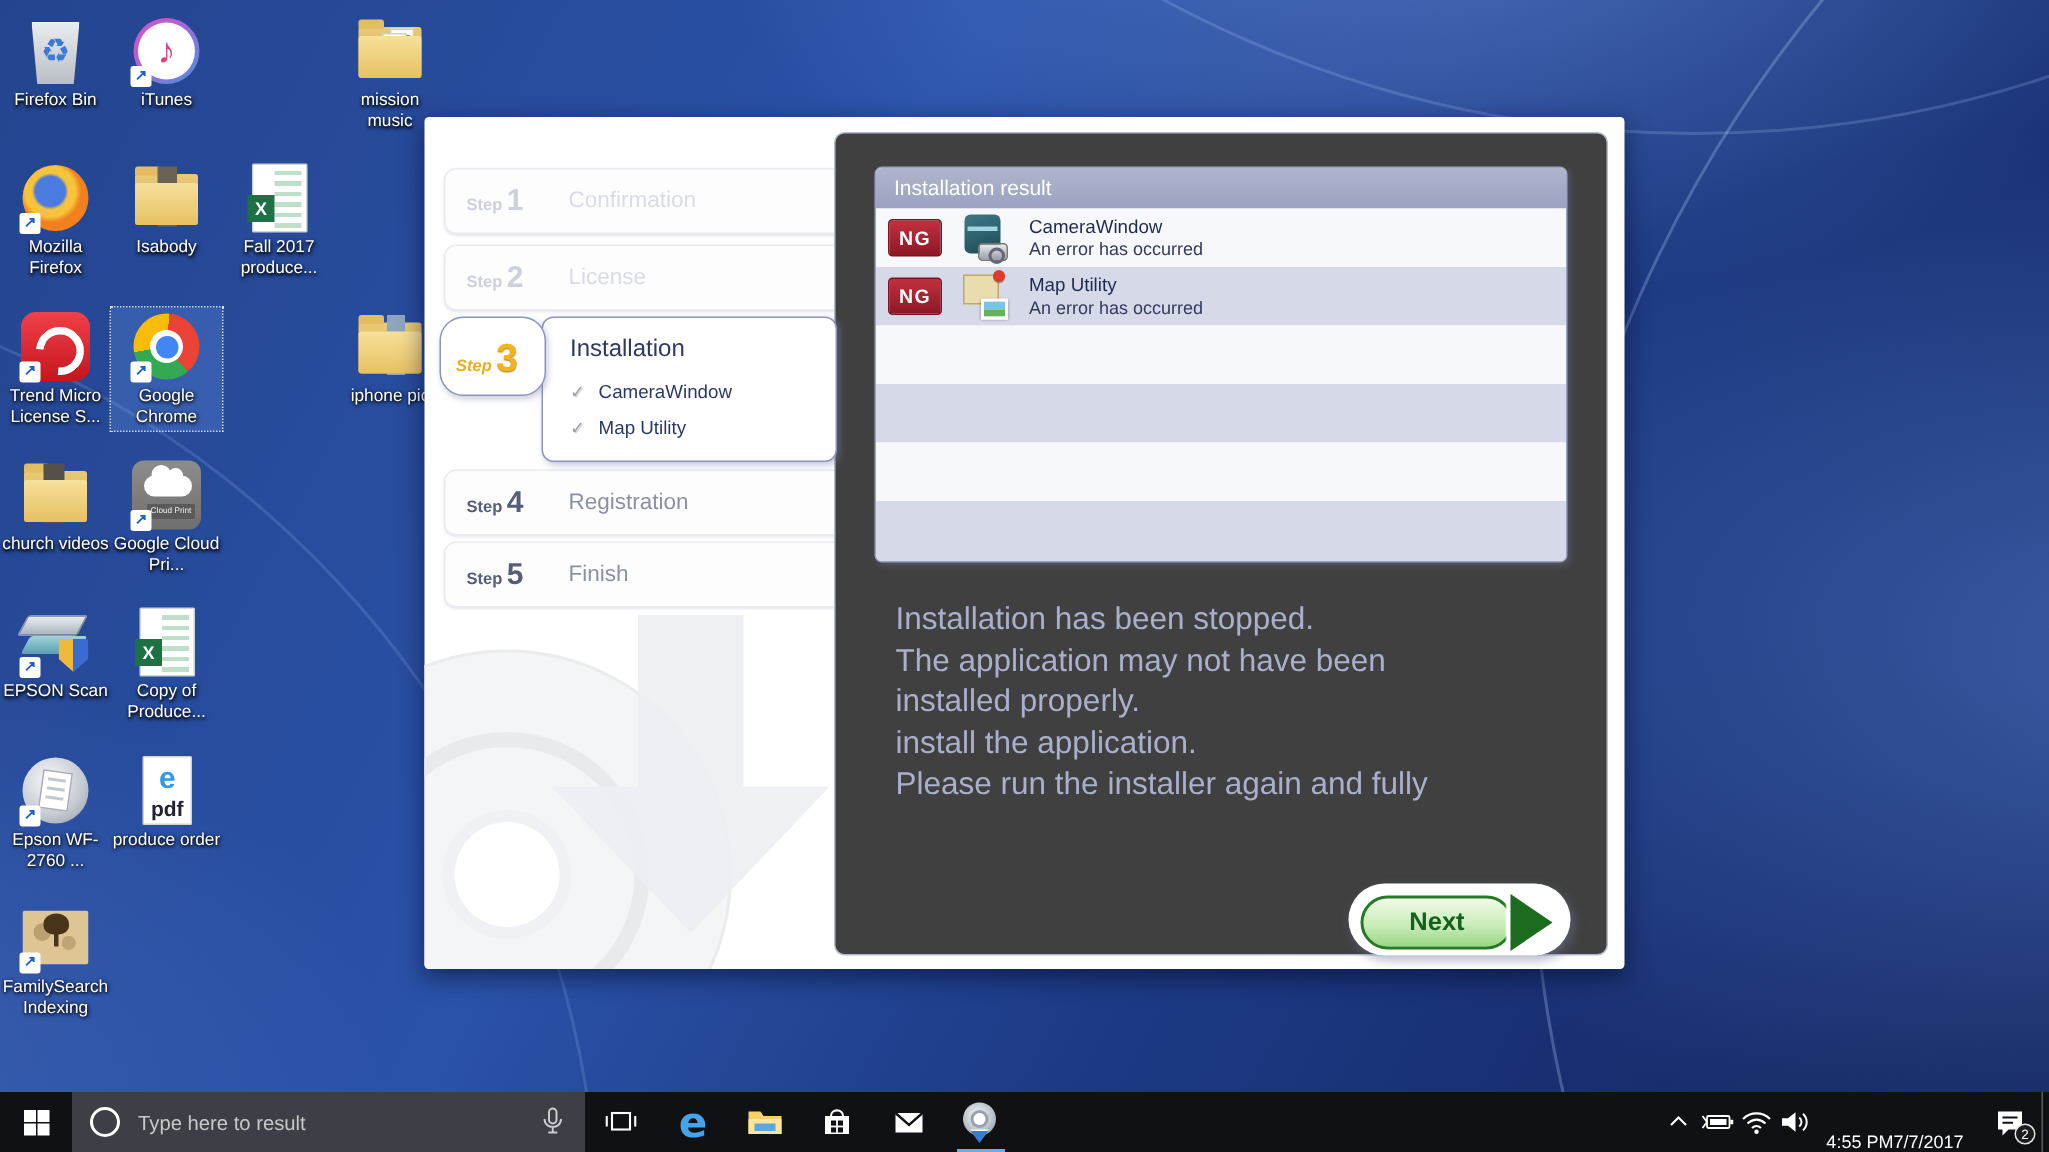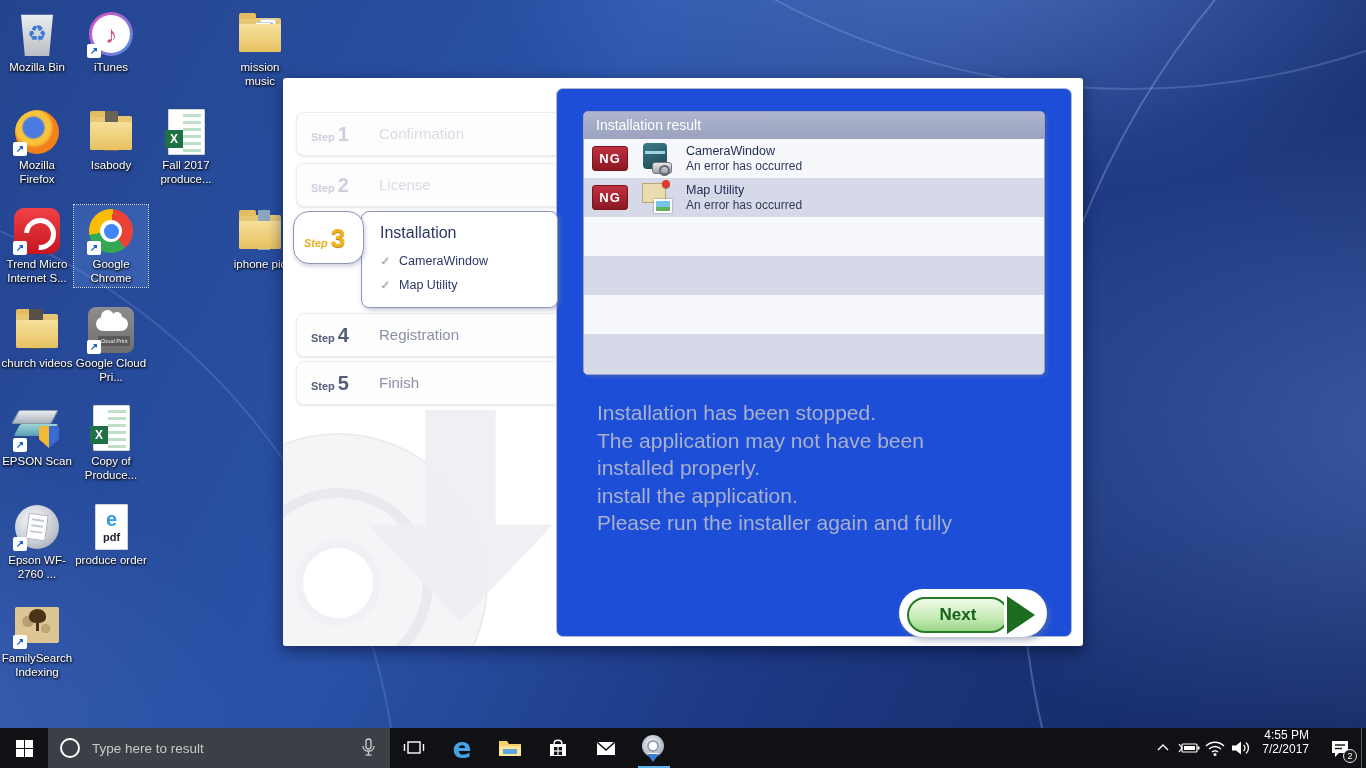--- a/index.html
+++ b/index.html
@@ -77,21 +77,21 @@
   .shield { position:absolute; right:2px; bottom:4px; width:20px; height:22px;
             background:linear-gradient(90deg,#f0b93a 50%,#3a6bd0 50%);
             clip-path:polygon(0 0,100% 0,100% 60%,50% 100%,0 60%); border-radius:2px; }
   .wf-circle { background:radial-gradient(circle at 40% 35%, #f7f8fa, #c3c9d1 60%, #8f97a1); }
   .wf-doc { position:absolute; left:14px; top:11px; width:20px; height:26px; background:#fff; border:1px solid #aab;
             transform:rotate(8deg); }
   .wf-doc i { display:block; height:2px; background:#c3c9d1; margin:4px 3px 0; }
   .pdf-page { position:absolute; left:8px; top:1px; width:33px; height:46px; background:#fff; border:1px solid #d0d4da;
               border-radius:1px; }
   .pdf-e { font-size:20px; font-weight:bold; color:#2e9be6; display:block; margin-top:3px; }
-  .pdf-t { font-size:11px; font-weight:bold; color:#223; display:block; margin-top:0px; }
+  .pdf-t { font-size:14px; font-weight:bold; color:#223; display:block; margin-top:0px; }
   .parch { position:absolute; left:2px; top:6px; width:44px; height:36px; background:#ddc694;
            background-image:radial-gradient(circle at 30% 40%, rgba(120,90,40,.35) 0 15%, transparent 16%),
                             radial-gradient(circle at 70% 60%, rgba(120,90,40,.3) 0 12%, transparent 13%);
            border-radius:2px; }
   .tree { position:absolute; left:14px; top:2px; width:17px; height:14px; border-radius:50% 50% 40% 40%; background:#4a3419; }
   .tree:after { content:""; position:absolute; left:7px; top:12px; width:3px; height:10px; background:#4a3419; }
 
   
   .dialog { position:absolute; left:283px; top:78px; width:800px; height:568px; background:#fff;
             border-radius:3px; box-shadow:0 5px 16px rgba(0,8,35,.55); z-index:10; overflow:hidden; }
@@ -117,21 +117,21 @@
               border:1px solid #8d95ba; border-radius:8px; box-shadow:2px 2px 5px rgba(120,130,165,.45); z-index:1; }
   .s3-tab { position:absolute; left:10px; top:133px; width:71px; height:53px; background:#fff;
             border:1px solid #8d95ba; border-radius:16px; box-shadow:1px 2px 4px rgba(120,130,165,.4); z-index:2; }
   .s3-tab .step-word { color:#e7af1f; font-style:italic; }
   .s3-tab .step-num { color:#f0b41e; font-size:26px; text-shadow:0 1px 1px #b07c00; }
   .s3-tab .step-tag { left:10px; top:11px; }
   .s3-title { position:absolute; left:18px; top:12px; font-size:16px; color:#2c3966; }
   .s3-item { position:absolute; left:18px; font-size:12.5px; color:#2c3966; }
   .s3-item .chk { color:#9aa0ab; font-size:12px; margin-right:9px; text-shadow:1px 1px 0 #d8d8d8; }
   
-  .rpanel { position:absolute; left:273px; top:10px; width:516px; height:549px; background:#1d4ed8;
+  .rpanel { position:absolute; left:273px; top:10px; width:516px; height:549px; background:#404040;
             border:1px solid #b4bad2; border-radius:7px; }
   .result { position:absolute; left:26px; top:22px; width:462px; height:264px; border:1px solid #9aa2c0;
             border-radius:5px; overflow:hidden; box-shadow:2px 2px 4px rgba(110,120,155,.35); background:#f7f8fc; }
   .result-hd { height:27px; background:linear-gradient(#aeb5cd,#9aa2c0); color:#fff; font-size:14px;
                line-height:27px; padding-left:12px; }
   .rrow { height:39px; display:flex; align-items:center; }
   .rrow.alt { background:#d6d9e8; }
   .rrow.plain { background:#f7f8fc; }
   .rrow.last { height:42px; }
   .ng { width:36px; height:25px; margin-left:8px; border-radius:3px; border:1px solid #7a1520;
@@ -170,21 +170,21 @@
   .tb-btn { width:48px; display:flex; align-items:center; justify-content:center; position:relative; }
   .win-logo { display:grid; grid-template-columns:8px 8px; grid-template-rows:8px 8px; gap:1px; }
   .win-logo i { background:#fff; }
   .search { width:342px; background:#3d3f46; display:flex; align-items:center; }
   .cortana-ring { width:20px; height:20px; border:2.5px solid #fff; border-radius:50%; margin:0 12px 0 12px; }
   .search-text { font-size:13.5px; color:#c8c8c8; flex:1; }
   .underline { position:absolute; left:8px; right:8px; bottom:0; height:2px; background:#5fb2e8; }
   .edge-e { font-size:28px; font-weight:bold; color:#45a3e8; font-family:"DejaVu Sans",sans-serif; }
   .tray { margin-left:auto; display:flex; align-items:stretch; }
   .tray-btn { display:flex; align-items:center; justify-content:center; width:26px; position:relative; }
-  .clockbox { display:flex; flex-direction:column; justify-content:flex-start; align-items:flex-end;
+  .clockbox { display:flex; flex-direction:row; justify-content:flex-start; align-items:flex-end;
               color:#fff; font-size:12px; line-height:14px; padding:0 10px 0 8px; }
   .ac-btn { width:42px; }
   .ac-badge { position:absolute; right:4px; bottom:5px; width:14px; height:14px; border-radius:50%;
               background:#1b1b1d; border:1px solid #e6e6e6; color:#fff; font-size:9px; line-height:12px;
               text-align:center; }
   .show-desktop { width:5px; border-left:1px solid #5a5d63; }
   .disc-ico { position:relative; width:26px; height:26px; }
   .disc-c { position:absolute; left:1px; top:0; width:22px; height:22px; border-radius:50%;
             background:radial-gradient(circle at 45% 40%, #fafbfc, #aeb7c2 65%, #7f8894); }
   .disc-c:after { content:""; position:absolute; left:7px; top:7px; width:8px; height:8px; border-radius:50%;
@@ -201,21 +201,21 @@
     <div class="arc arc2"></div>
     <div class="arc arc3"></div>
   </div>
 
   <div class="cell" style="left:0;top:8px">
     <div class="ico">
       <div class="art-bin">
           <span>♻</span>
         </div>
     </div>
-    <div class="lbl">Mozilla Bin</div>
+    <div class="lbl">Firefox Bin</div>
   </div>
 
   <div class="cell" style="left:74px;top:8px">
     <div class="ico">
       <div class="art-circle itunes-ring">
         <div class="itunes-in">♪</div>
       </div>
       <div class="shortcut">↗</div>
     </div>
     <div class="lbl">iTunes</div>
@@ -257,21 +257,21 @@
       </div>
     </div>
     <div class="lbl">Fall 2017 produce...</div>
   </div>
 
   <div class="cell" style="left:0;top:205px">
     <div class="ico">
       <div class="trend"></div>
       <div class="shortcut">↗</div>
     </div>
-    <div class="lbl">Trend Micro Internet S...</div>
+    <div class="lbl">Trend Micro License S...</div>
   </div>
 
   <div class="cell selected" style="left:74px;top:205px">
     <div class="ico">
       <div class="art-circle chrome-ring"></div>
       <div class="chrome-white"></div>
       <div class="chrome-blue"></div>
       <div class="shortcut">↗</div>
     </div>
     <div class="lbl">Google Chrome</div>
@@ -551,21 +551,21 @@
       </div>
       <div class="tray-btn">
         <svg width="22" height="18">
           <polygon points="2,6.5 6,6.5 11,2.5 11,15.5 6,11.5 2,11.5" fill="#fff"></polygon>
           <path d="M13.5 6 C15.5 7.8,15.5 10.2,13.5 12" fill="none" stroke="#fff" stroke-width="1.3"></path>
           <path d="M16 3.5 C19.3 6.5,19.3 11.5,16 14.5" fill="none" stroke="#fff" stroke-width="1.3"></path>
         </svg>
       </div>
       <div class="clockbox">
         <div>4:55 PM</div>
-        <div>7/2/2017</div>
+        <div>7/7/2017</div>
       </div>
       <div class="tray-btn ac-btn">
         <svg width="22" height="20">
           <path d="M3 3 h16 v12 h-9 l-4 4 v-4 h-3 z" fill="#fff"></path>
           <line x1="6" y1="7" x2="16" y2="7" stroke="#101114" stroke-width="1.4"></line>
           <line x1="6" y1="10.5" x2="13" y2="10.5" stroke="#101114" stroke-width="1.4"></line>
         </svg>
         <div class="ac-badge">2</div>
       </div>
       <div class="show-desktop"></div>

